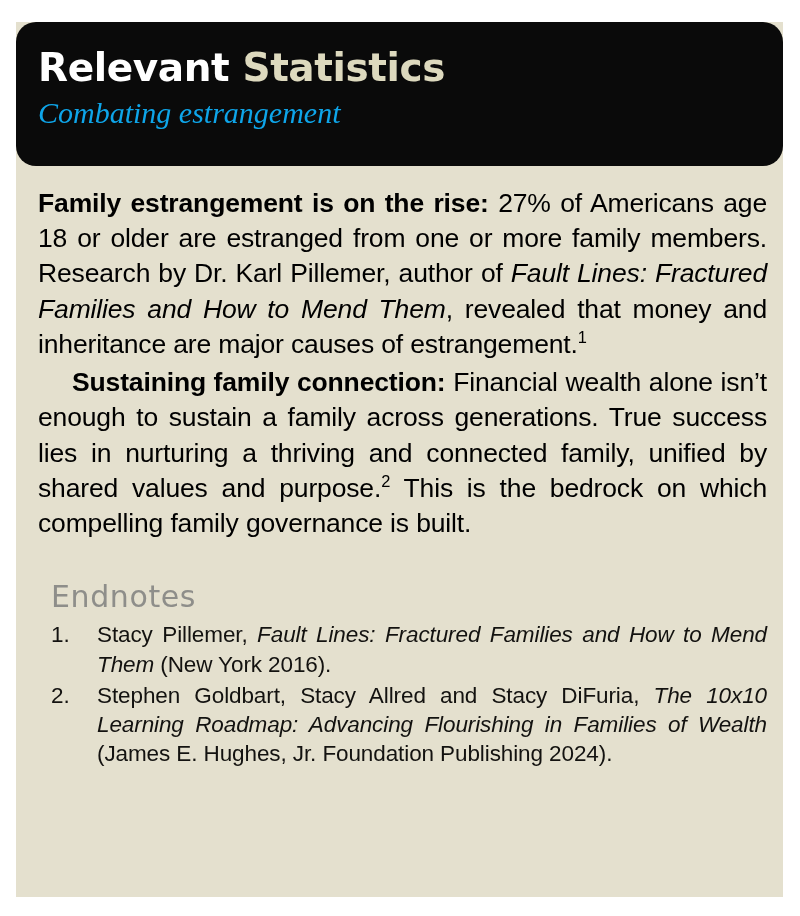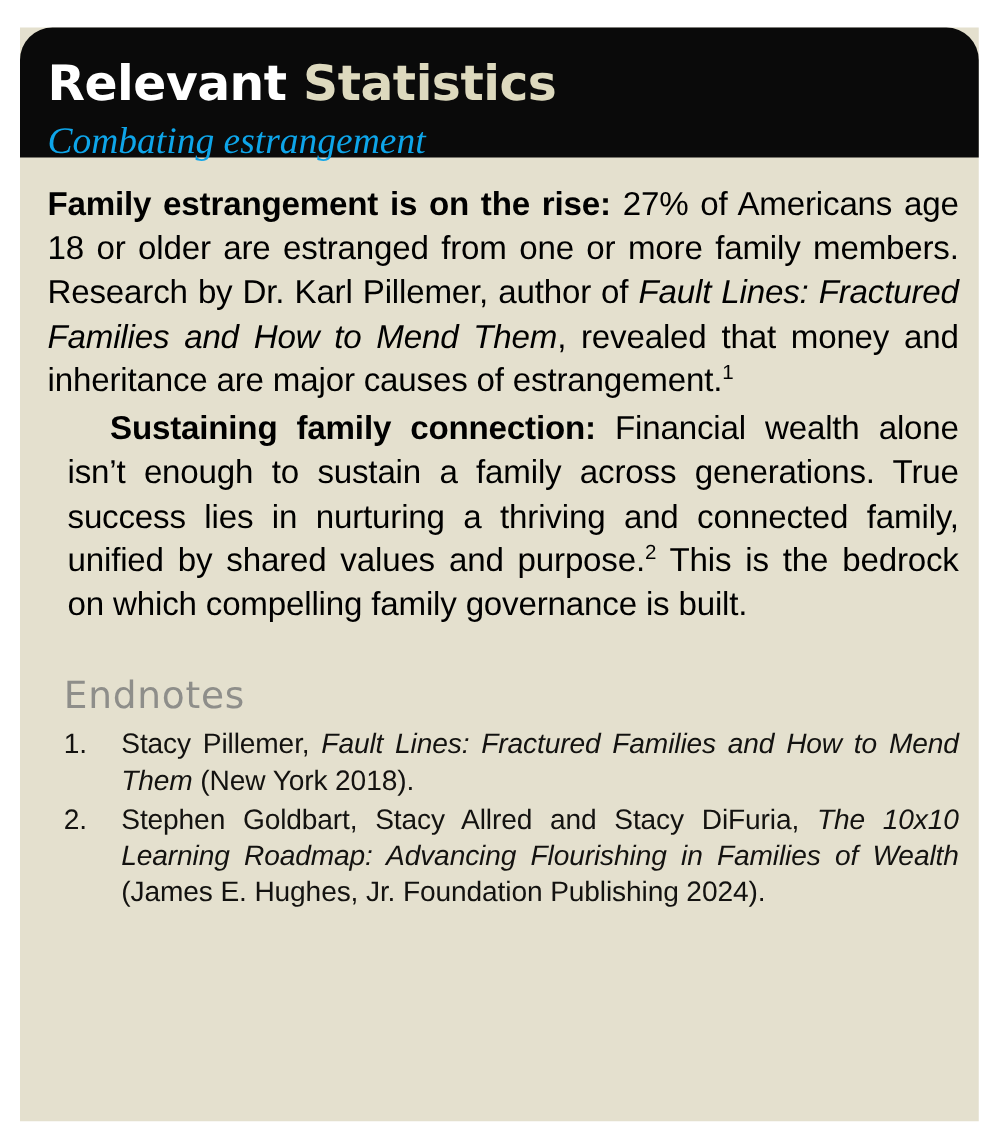--- a/index.html
+++ b/index.html
@@ -21,26 +21,27 @@
     width: 767px;
     height: 875px;
     background: #e4e0ce;
     box-sizing: border-box;
   }
 
   
   #header-band {
     position: relative;
     width: 100%;
-    height: 104px;
+    height: 144px;
     background: #0a0a0a;
     border-top-left-radius: 26px;
     border-top-right-radius: 26px;
     box-sizing: border-box;
     padding: 26px 0 0 22px;
+    border-radius: 20px;
   }
 
   #header-title {
     font-family: "DejaVu Sans", sans-serif;
     font-size: 39px;
     font-weight: bold;
     letter-spacing: -0.4px;
     line-height: 1.05;
     white-space: nowrap;
   }
@@ -66,21 +67,21 @@
   .para {
     font-family: "Liberation Sans Narrow", "Liberation Sans", sans-serif;
     font-stretch: condensed;
     font-size: 26.5px;
     line-height: 1.33;
     color: #000000;
     text-align: justify;
     margin: 0;
     letter-spacing: -0.15px;
   }
-  .para + .para { margin-top: 3px; margin-left: 16px; }
+  .para + .para { margin-top: 3px; }
   .para-indent { text-indent: 34px; }
   .lead { font-weight: bold; }
   .ital { font-style: italic; }
   sup {
     font-size: 0.62em;
     vertical-align: super;
     line-height: 0;
   }
 
   
@@ -133,20 +134,20 @@
   <div id="body-area">
 
     <p class="para"><span class="lead">Family estrangement is on the rise:</span><span> 27% of Americans age 18 or older are estranged from one or more family members. Research by Dr. Karl Pillemer, author of </span><span class="ital">Fault Lines: Fractured Families and How to Mend Them</span><span>, revealed that money and inheritance are major causes of estrangement.</span><sup>1</sup></p>
 
     <p class="para para-indent"><span class="lead">Sustaining family connection:</span><span> Financial wealth alone isn’t enough to sustain a family across generations. True success lies in nurturing a thriving and connected family, unified by shared values and purpose.</span><sup>2</sup><span> This is the bedrock on which compelling family governance is built.</span></p>
 
     <div id="endnotes-section">
       <div id="endnotes-heading">Endnotes</div>
 
       <ol id="endnotes-list">
-        <li class="endnote-item"><span class="endnote-num">1.</span><span>Stacy Pillemer, </span><span class="ital">Fault Lines: Fractured Families and How to Mend Them</span><span> (New York 2018).</span></li>
+        <li class="endnote-item"><span class="endnote-num">1.</span><span>Stacy Pillemer, </span><span class="ital">Fault Lines: Fractured Families and How to Mend Them</span><span> (New York 2016).</span></li>
 
         <li class="endnote-item"><span class="endnote-num">2.</span><span>Stephen Goldbart, Stacy Allred and Stacy DiFuria, </span><span class="ital">The 10x10 Learning Roadmap: Advancing Flourishing in Families of Wealth</span><span> (James E. Hughes, Jr. Foundation Publishing 2024).</span></li>
       </ol>
     </div>
 
   </div>
 </div>
 
 </body></html>

